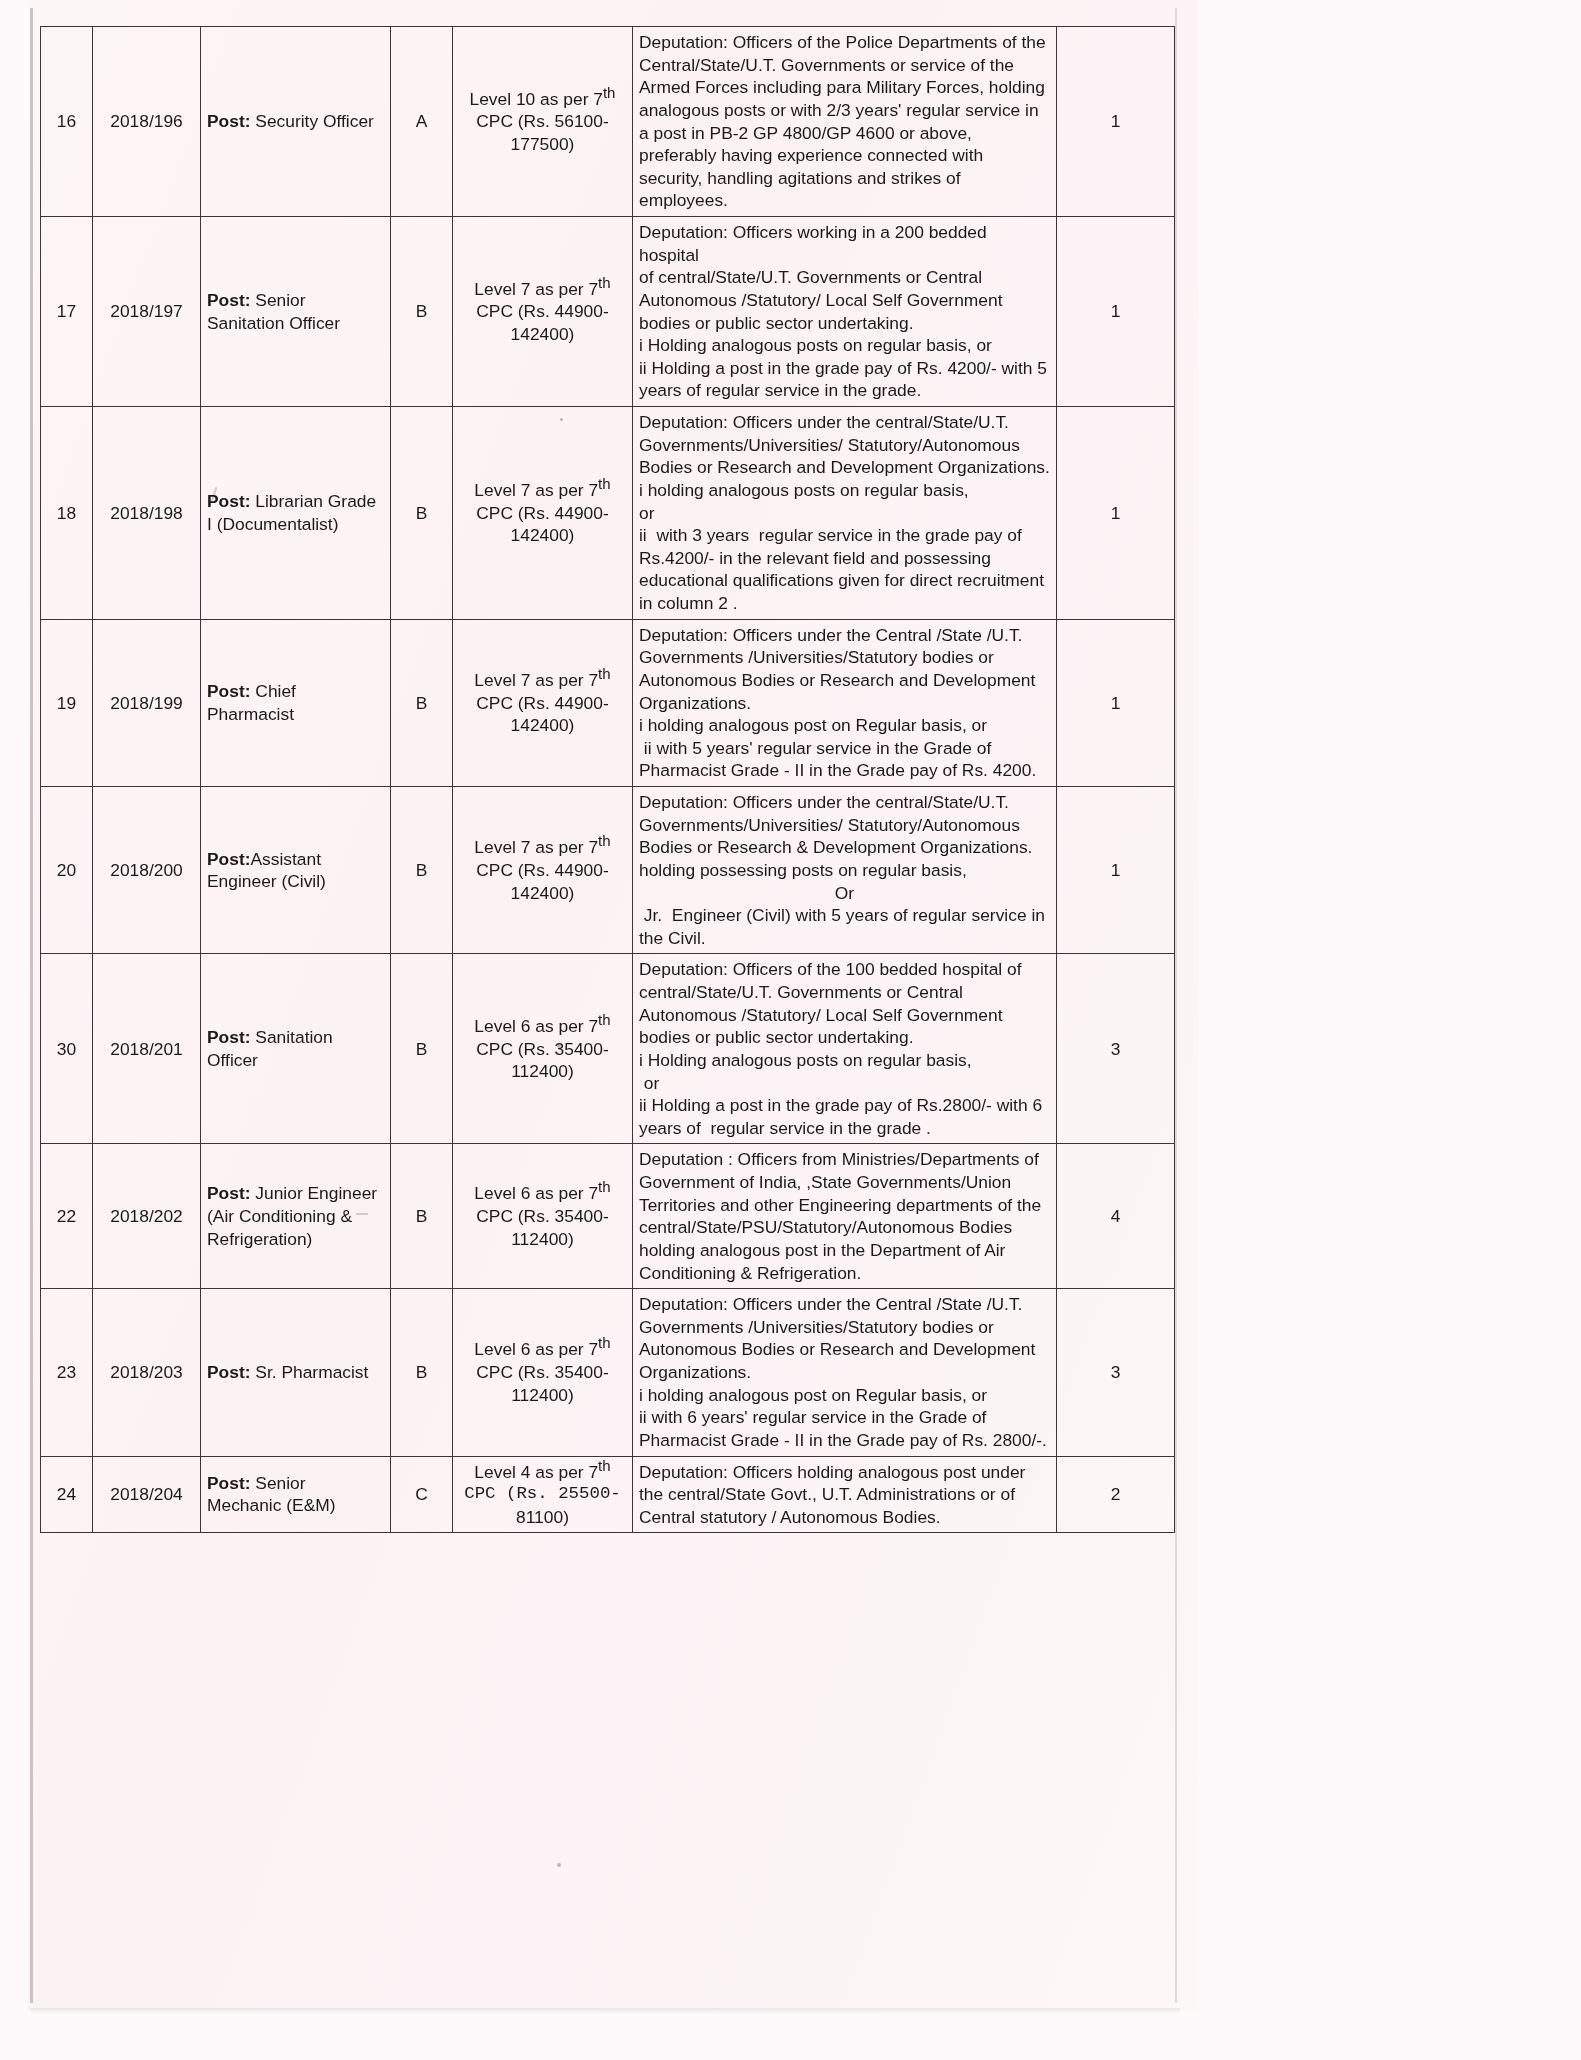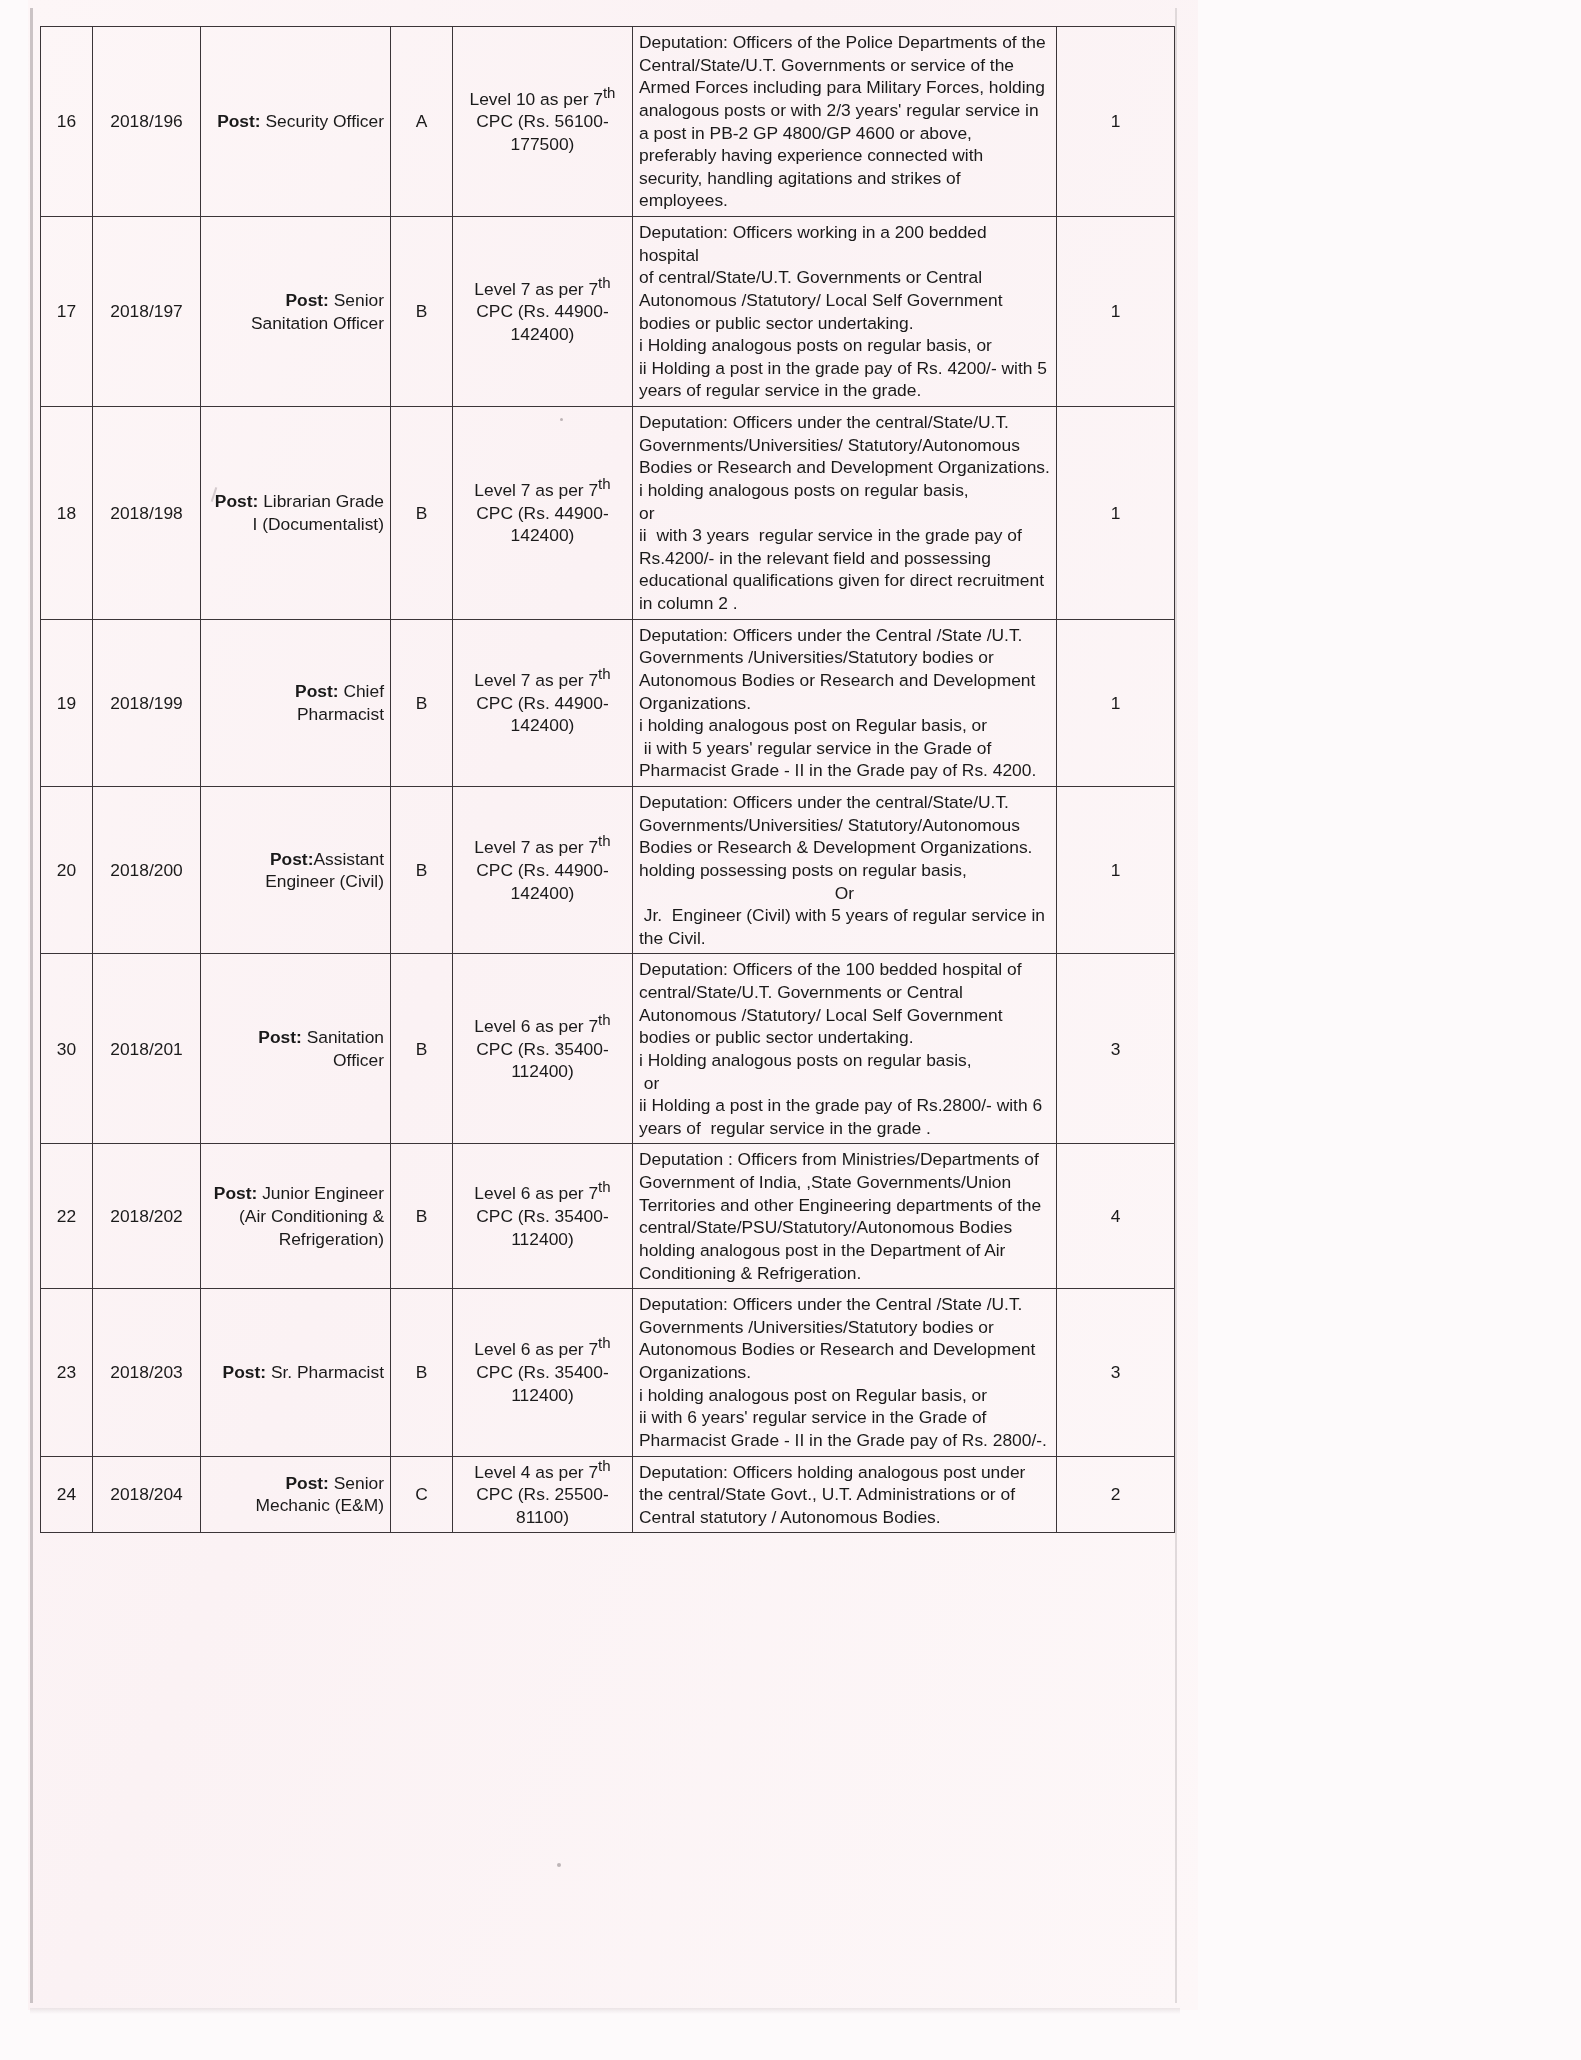--- a/index.html
+++ b/index.html
@@ -73,21 +73,21 @@
   col.c-post   { width: 190px; }
   col.c-grp    { width: 62px; }
   col.c-level  { width: 180px; }
   col.c-elig   { width: 424px; }
   col.c-vac    { width: 118px; }
 
   td.sno, td.advt, td.grp, td.vac {
     text-align: center;
   }
   td.post {
-    text-align: right;
+    text-align: left;
     padding-left: 10px;
   }
   td.post b { font-weight: bold; }
   td.level {
     text-align: center;
     line-height: 1.33;
   }
   td.elig {
     text-align: left;
     vertical-align: top;
@@ -312,21 +312,21 @@
           </td>
           <td class="vac">3</td>
         </tr>
         <tr>
           <td class="sno">24</td>
           <td class="advt">2018/204</td>
           <td class="post"><b>Post:</b><span> Senior Mechanic (E&amp;M)</span></td>
           <td class="grp">C</td>
           <td class="level">
             <span style="display: block;">Level 4 as per 7<sup>th</sup></span>
-            <span style="display: block;">CPC (Rs. 25500-</span>
+            <span style="display: block; font-family: Liberation Mono, monospace;">CPC (Rs. 25500-</span>
             <span style="display: block;">81100)</span>
           </td>
           <td class="elig">
             <span class="ln">Deputation: Officers holding analogous post under</span>
             <span class="ln">the central/State Govt., U.T. Administrations or of</span>
             <span class="ln">Central statutory / Autonomous Bodies.</span>
           </td>
           <td class="vac">2</td>
         </tr>
       </tbody>

